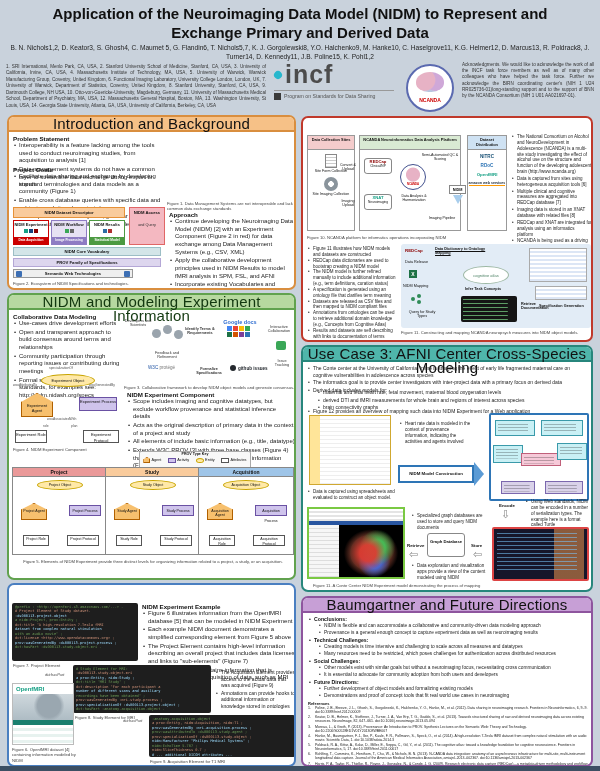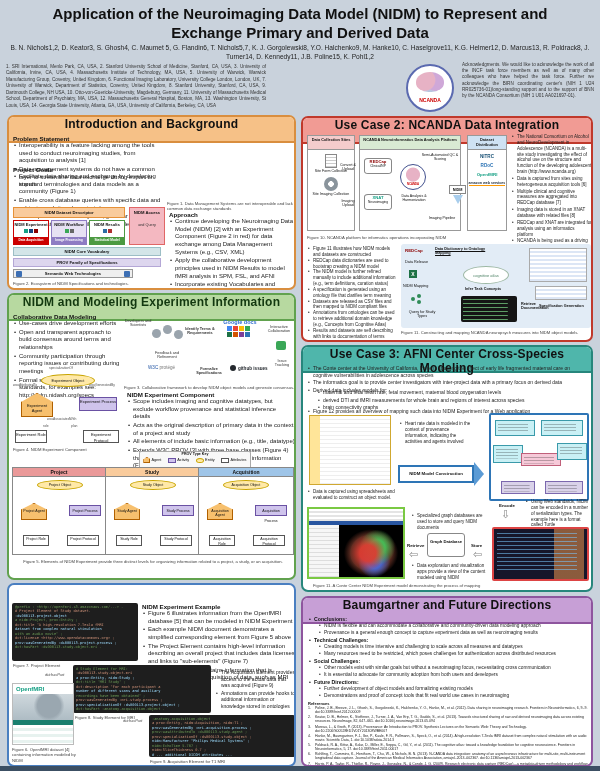--- a/index.html
+++ b/index.html
@@ -21,21 +21,21 @@
 .ncanda{position:absolute;top:64px;left:406px;width:48px;height:48px;border:2px solid #5b6ab0;border-radius:50%;background:#fff}
 .ncanda-brain{position:absolute;top:6px;left:8px;width:28px;height:20px;border-radius:50% 50% 45% 45%;background:
  radial-gradient(circle at 30% 40%,#e7b2c5 0 45%,transparent 50%),
  radial-gradient(circle at 70% 40%,#cfa8d8 0 45%,transparent 50%),
  radial-gradient(circle at 50% 70%,#b9c6e0 0 40%,transparent 50%),#e8d6de}
 .ncanda-word{position:absolute;bottom:7px;left:0;right:0;text-align:center;font-size:5px;font-weight:bold;color:#c00}
 .ack{position:absolute;top:62px;left:462px;width:132px;font-size:4.6px;line-height:1.35;color:#333;text-align:justify}
 
 
 .panel{position:absolute;background:#fff;border:2px solid;border-radius:7px;overflow:hidden}
-.ph{height:26px;line-height:14px;text-align:center;font-weight:bold;font-size:12px;border-bottom:2px solid;letter-spacing:.2px}
+.ph{height:15px;line-height:14px;text-align:center;font-weight:normal;font-size:15px;border-bottom:2px solid;letter-spacing:.2px}
 .intro{left:7px;top:115px;width:289px;height:175px;border-color:#d98e3f}
 .intro .ph{background:#f6c187;border-color:#d98e3f}
 .modeling{left:7px;top:293px;width:289px;height:287px;border-color:#61a24e}
 .modeling .ph{background:#b7d9a0;border-color:#61a24e;color:#12380f}
 .uc1{left:7px;top:583px;width:289px;height:184px;border-color:#4a7fc1}
 .uc1 .ph{background:#a6c7e7;border-color:#4a7fc1}
 .uc2{left:301px;top:116px;width:292px;height:226px;border-color:#c0392b}
 .uc2 .ph{background:#f19b94;border-color:#c0392b}
 .uc3{left:301px;top:345px;width:292px;height:247px;border-color:#27867c}
 .uc3 .ph{background:#4fb6ab;border-color:#27867c}
@@ -234,20 +234,30 @@
 </style>
 </head>
 <body>
 
 <div class="poster">
 
   <div class="hdr-title">Application of the Neuroimaging Data Model (NIDM) to Represent and Exchange Primary and Derived Data</div>
   <div class="hdr-authors">B. N. Nichols1,2, D. Keator3, S. Ghosh4, C. Maumet 5, G. Flandin6, T. Nichols5,7, K. J. Gorgolewski8, Y.O. Halchenko9, M. Hanke10, C. Haselgrove11, K.G. Helmer12, D. Marcus13, R. Poldrack8, J. Turner14, D. Kennedy11, J.B. Poline15, K. Pohl1,2</div>
   <div class="affil">1. SRI International, Menlo Park, CA, USA, 2. Stanford University School of Medicine, Stanford, CA, USA, 3. University of California, Irvine, CA, USA, 4. Massachusetts Institute of Technology, MA, USA, 5. University of Warwick, Warwick Manufacturing Group, Coventry, United Kingdom, 6. Functional Imaging Laboratory, University College London, London, UK, 7. University of Warwick, Department of Statistics, Coventry, United Kingdom, 8. Stanford University, Stanford, CA, USA, 9. Dartmouth College, NH USA, 10. Otto-von-Guericke-University, Magdeburg, Germany, 11. University of Massachusetts Medical School, Department of Psychiatry, MA, USA, 12. Massachusetts General Hospital, Boston, MA, 13. Washington University, St Louis, USA, 14. Georgia State University, Atlanta, GA, USA, University of California, Berkeley, CA, USA</div>
 
+  <div class="incf">
+    <div class="incf-row">
+      <span class="incf-dot"></span>
+      <span class="incf-word">incf</span>
+    </div>
+    <div class="incf-tag">
+      <span class="incf-sq"></span>
+      <span class="incf-tagtext">Program on Standards for Data Sharing</span>
+    </div>
+  </div>
 
   <div class="ncanda">
     <span class="ncanda-brain"></span>
     <b class="ncanda-word">NCANDA</b>
   </div>
 
   <div class="ack">Acknowledgments. We would like to acknowledge the work of all the INCF task force members as well as of many other colleagues who have helped the task force. Further we acknowledge the BIRN coordinating center's (NIH 1 U24 RR025736-01)long-standing support and to the support of BNN by the NCANDA Consortium (NIH 1 U01 AA021697-01).</div>
 
   <section class="panel intro">
     <div class="ph">Introduction and Background</div>
@@ -503,21 +513,20 @@
         <div>  prov:specializationOf :ds000113-study-object ;</div>
         <div>  nidm:Manufacturer "Philips Medical Systems" ;</div>
         <div>  nidm:EchoTime 5.707 ;</div>
         <div>  nidm:SliceThickness 0.7 ;</div>
         <div>  # ... additional DICOM attributes ...</div>
       </div>
     <div class="cap" style="left:141px;top:174px">Figure 9. Acquisition Element for T1 MRI</div>
   </section>
 
   <section class="panel uc2">
-    <div class="ph">Use Case 2: NCANDA Data Integration</div>
 
     <div class="abs fig10">
       <div class="f10col f10c1">
         <div class="f10h f10h1">Data Collection Sites</div>
         <div class="formic"></div>
         <div class="f10lab">Site Form Collection</div>
         <div class="scanic"></div>
         <div class="f10lab">Site Imaging Collection</div>
       </div>
       <div class="f10col f10c2">

